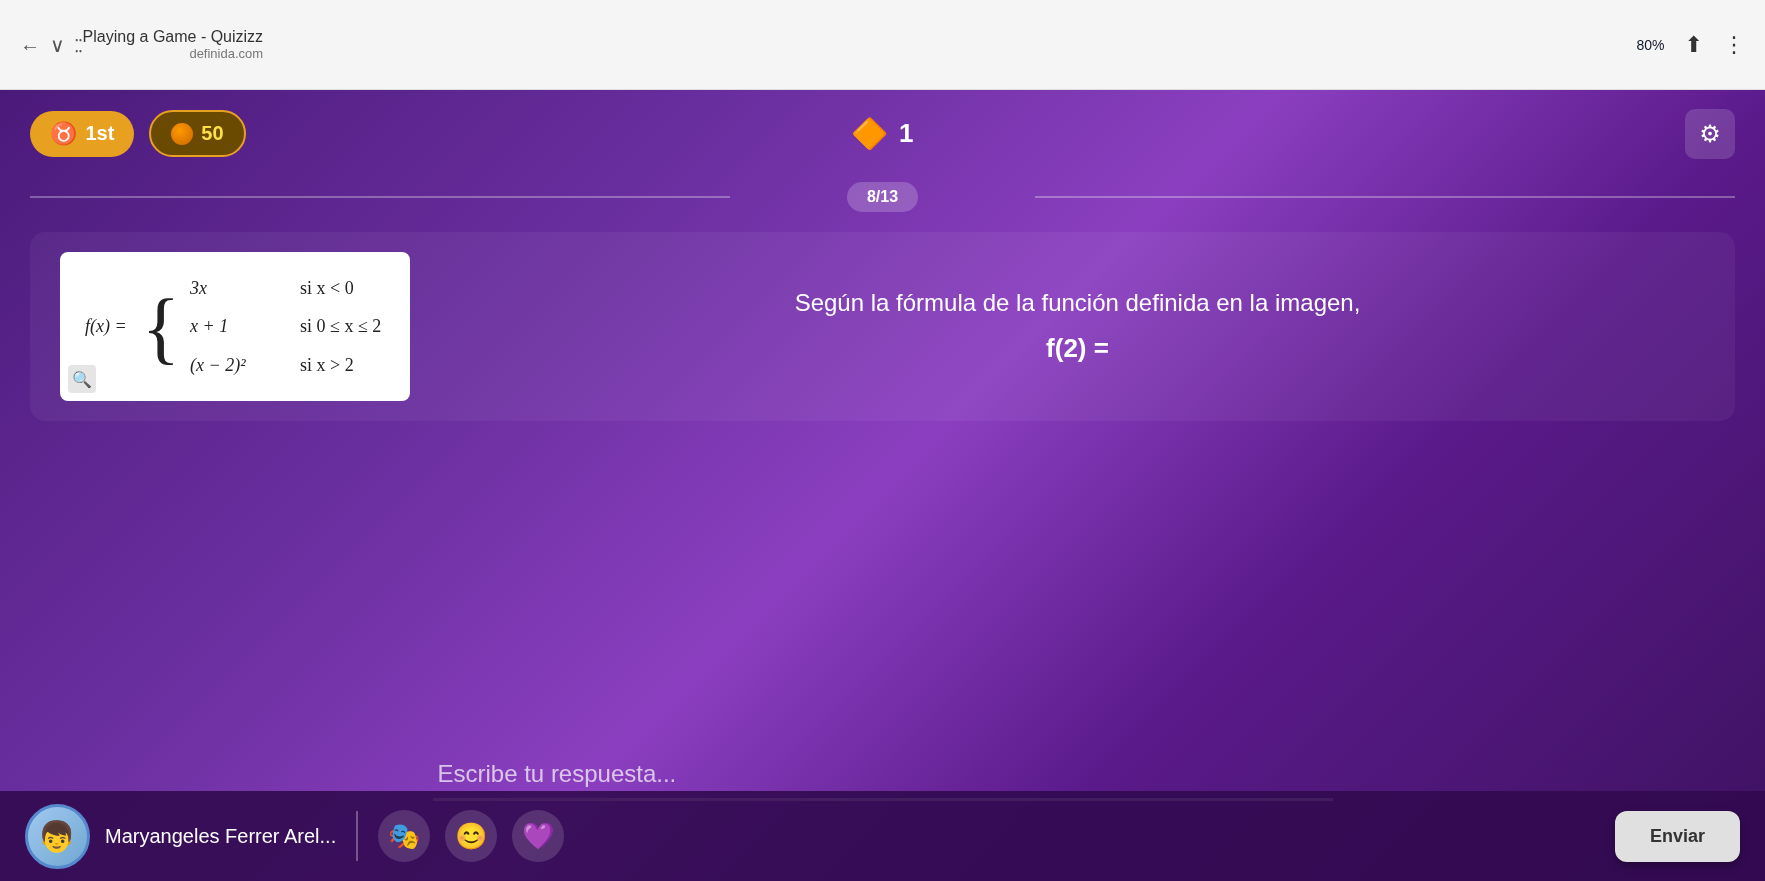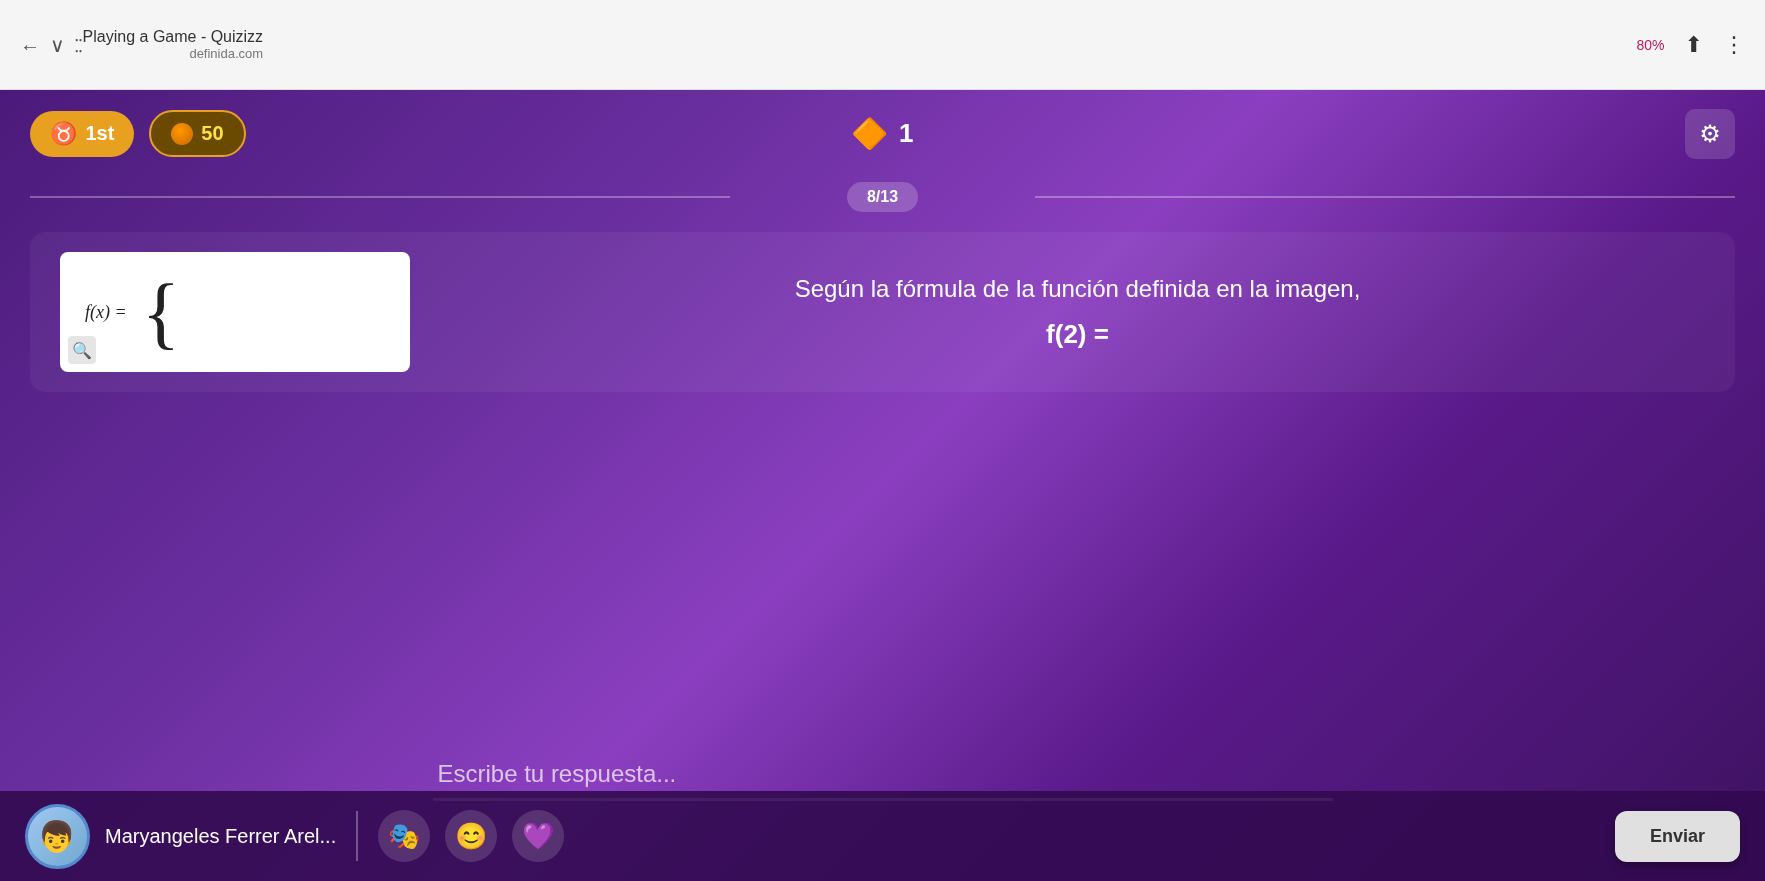--- a/index.html
+++ b/index.html
@@ -51,21 +51,21 @@
       position: absolute;
       right: 20px;
       top: 50%;
       transform: translateY(-50%);
       display: flex;
       align-items: center;
       gap: 20px;
     }
     .battery-info {
       font-size: 14px;
-      color: #be185d;
+      color: #0f172a;
     }
     .share-icon, .more-icon {
       font-size: 22px;
       color: #333;
     }
 
     
     .game-area {
       width: 100%;
       height: 791px;
@@ -424,20 +424,34 @@
   </div>
 
   <div class="question-container">
 
     <div class="formula-box">
       <div class="formula-content">
         <div class="func-row">
           <span class="f-label">f(x) =</span>
           <div class="brace-section">
             <span class="big-brace">{</span>
+            <div class="cases-table">
+              <div class="case-row">
+                <span class="case-expr">3x</span>
+                <span class="case-cond">si x &lt; 0</span>
+              </div>
+              <div class="case-row">
+                <span class="case-expr">x + 1</span>
+                <span class="case-cond">si 0 ≤ x ≤ 2</span>
+              </div>
+              <div class="case-row">
+                <span class="case-expr">(x − 2)²</span>
+                <span class="case-cond">si x &gt; 2</span>
+              </div>
+            </div>
           </div>
         </div>
       </div>
       <div class="zoom-icon">
         <span>🔍</span>
       </div>
     </div>
 
     <div class="question-text">
       <span>Según la fórmula de la función definida en la imagen,</span>

